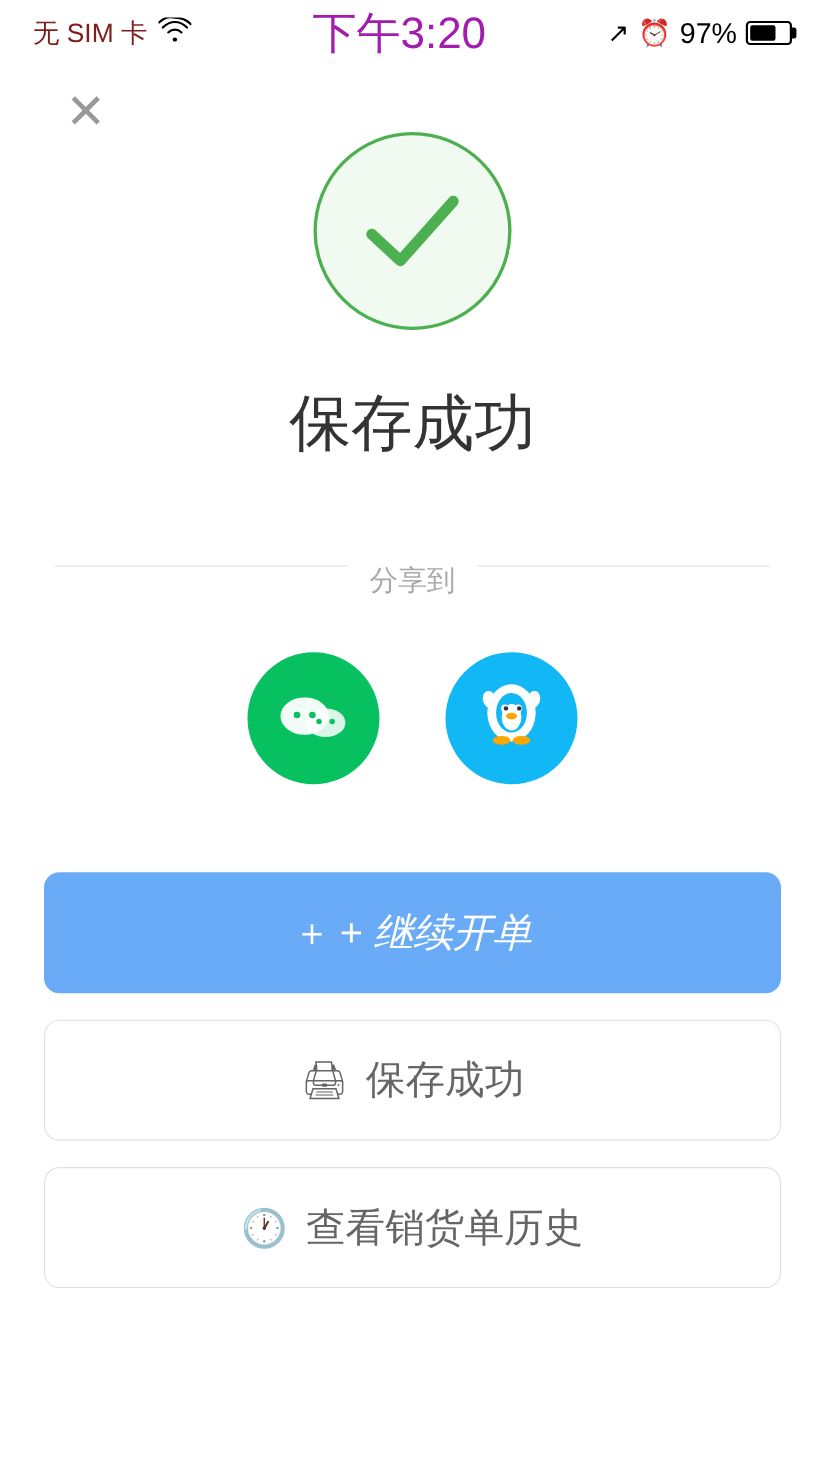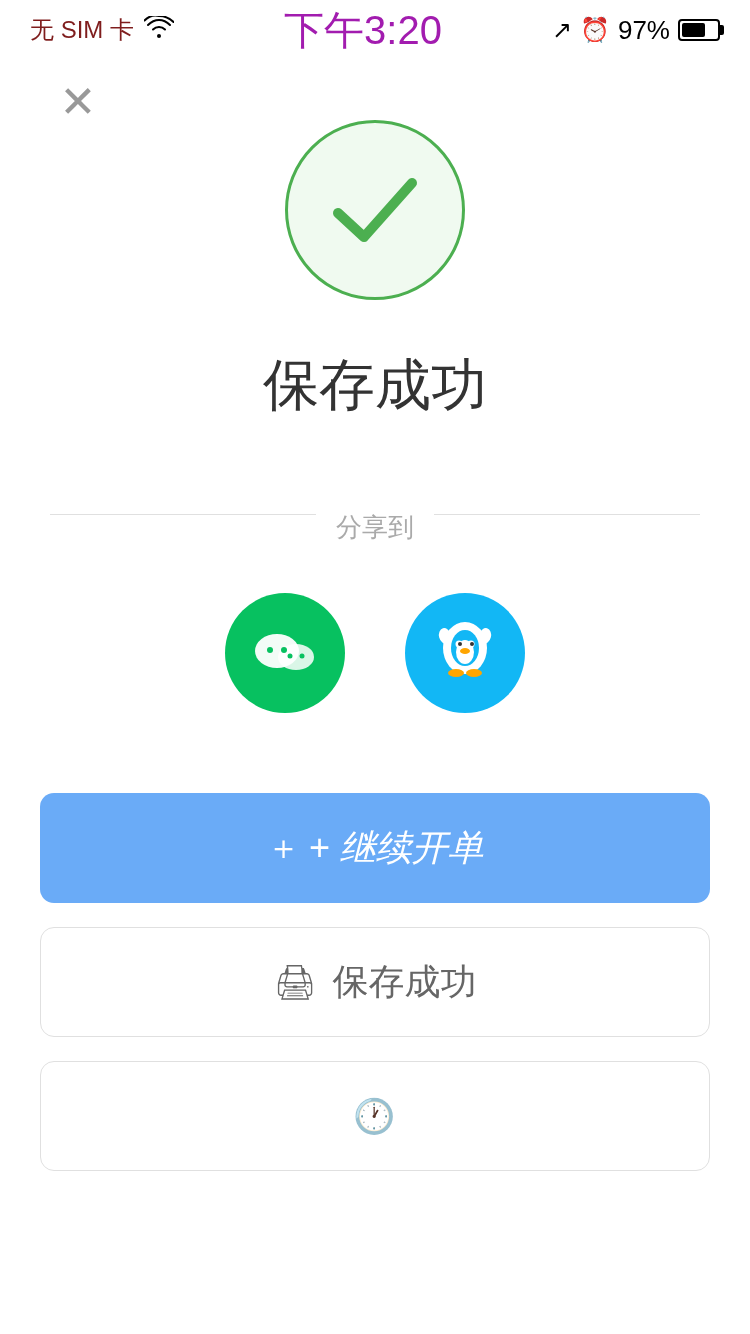--- a/index.html
+++ b/index.html
@@ -302,16 +302,17 @@
     <button class="btn-primary">
       <span class="btn-icon">＋</span>
       <span style="margin-left:-8px;font-style:italic;">+ 继续开单</span>
     </button>
     <button class="btn-secondary">
       <span class="btn-icon">🖨</span>
       <span>保存成功</span>
     </button>
     <button class="btn-secondary">
       <span class="btn-icon">🕐</span>
+      <span>查看销货单历史</span>
     </button>
   </div>
 
 </div>
 
 </body></html>

